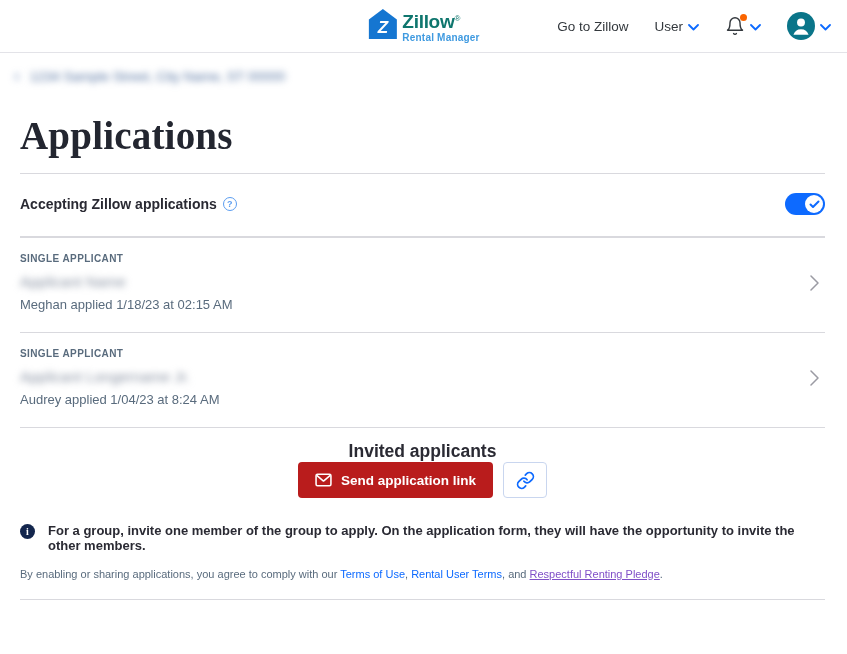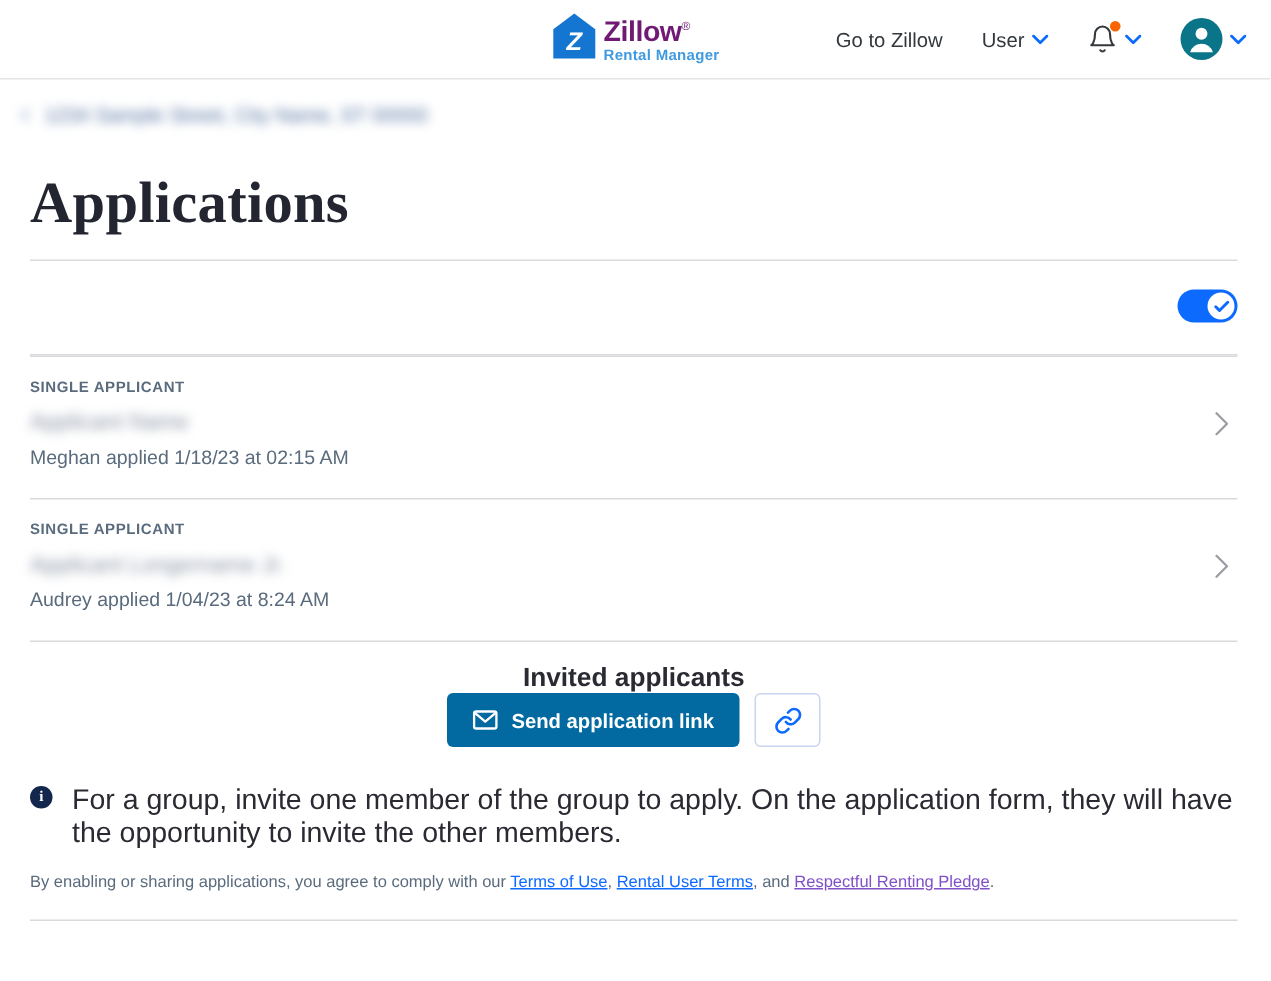--- a/index.html
+++ b/index.html
@@ -13,21 +13,21 @@
 
   
   .topnav {
     height:53px; display:flex; align-items:center;
     padding:0 16px; border-bottom:1px solid #e3e3e8; position:relative;
   }
   .nav-left { display:flex; gap:32px; }
   .nav-link { font-size:13.5px; color:#33383d; cursor:pointer; }
   .logo { position:absolute; left:50%; transform:translateX(-50%); display:flex; align-items:flex-start; gap:5px; }
   .logo-text { line-height:1; padding-top:4px; }
-  .logo-brand { font-size:19px; font-weight:800; color:#701a75; letter-spacing:-0.3px; }
+  .logo-brand { font-size:19px; font-weight:800; color:#0f766e; letter-spacing:-0.3px; }
   .logo-brand sup { font-size:8px; font-weight:400; }
   .logo-sub { font-size:10px; color:#3f9ae0; font-weight:600; margin-top:2px; letter-spacing:0.2px; }
   .nav-right { margin-left:auto; display:flex; align-items:center; gap:26px;justify-content:space-between; }
   .nav-group { display:flex; align-items:center; gap:5px; cursor:pointer; }
   .chev-blue { display:inline-block; }
   .bell-wrap { position:relative; display:inline-block; width:20px; height:22px; }
   .bell-dot { position:absolute; top:-1px; right:-2px; width:7px; height:7px; border-radius:50%; background:#fa6400; }
   .avatar { width:28px; height:28px; border-radius:50%; background:#0a7589; display:flex; align-items:center; justify-content:center; }
 
   
@@ -71,37 +71,37 @@
   .app-row { padding:15px 0 20px; position:relative; cursor:pointer; }
   .row-badge { font-size:10px; font-weight:700; color:#596b7d; letter-spacing:0.4px; }
   .row-name { font-size:15px; color:#8a93a3; margin:9px 0 7px; }
   .row-meta { font-size:13px; color:#596b7d; }
   .row-chev { position:absolute; right:6px; top:50%; transform:translateY(-50%); }
 
   
   .invited-header { display:flex; align-items:center; justify-content:space-between; margin-top:13px;flex-direction:column; }
   .invited-actions { display:flex; gap:10px; }
   .btn-primary {
-    height:36px; background:#0369a1; color:#fff; border:none; border-radius:4px;
+    height:36px; background:#b91c1c; color:#fff; border:none; border-radius:4px;
     font-family:"Liberation Sans", sans-serif; font-size:13.5px; font-weight:700;
     display:flex; align-items:center; gap:9px; padding:0 17px; cursor:pointer;
   }
   .btn-outline {
     width:44px; height:36px; background:#fff; border:1px solid #c9d6ef; border-radius:4px;
     display:flex; align-items:center; justify-content:center; cursor:pointer;
   }
   .info-row { display:flex; gap:13px; margin-top:25px; align-items:flex-start; }
   .i-icon {
     width:15px; height:15px; border-radius:50%; background:#13264d; color:#fff;
     font-size:10px; font-weight:700; display:inline-flex; align-items:center;
     justify-content:center; flex:none; margin-top:1px; font-family:"Liberation Serif", serif;
   }
-  .info-text { font-size:19px; color:#2a2a33; }
+  .info-text { font-size:13px; color:#2a2a33;font-weight:bold; }
   .terms { margin-top:15px; font-size:11px; color:#596b7d; }
-  .terms a.blue { color:#0d6aff; text-decoration:underline; cursor:pointer; }
+  .terms a.blue { color:#0d6aff; cursor:pointer; }
   .terms a.purple { color:#8050c8; text-decoration:underline; cursor:pointer; }
   .sec-gap-2 { margin-top:19px; }
 </style>
 </head>
 <body>
 
 <header class="topnav">
 
   <div class="logo">
     <span>
@@ -160,20 +160,24 @@
   <span class="crumb-icon redacted">‹</span>
   <span class="crumb-text redacted">1234 Sample Street, City Name, ST 00000</span>
 </div>
 
 <main class="content">
   <h1 class="page-title">Applications</h1>
   <div class="hr"></div>
 
   <section class="accepting">
     <div>
+      <div class="accepting-title">
+        <span>Accepting Zillow applications</span>
+        <span class="q-icon">?</span>
+      </div>
     </div>
     <div class="toggle">
       <span class="toggle-knob">
         <svg width="11" height="9" viewBox="0 0 11 9">
             <polyline points="1.5,4.5 4,7 9.5,1.5" fill="none" stroke="#0d6aff" stroke-width="2" stroke-linecap="round" stroke-linejoin="round"></polyline>
           </svg>
       </span>
     </div>
   </section>
   <div class="hr sec-gap-1"></div>

